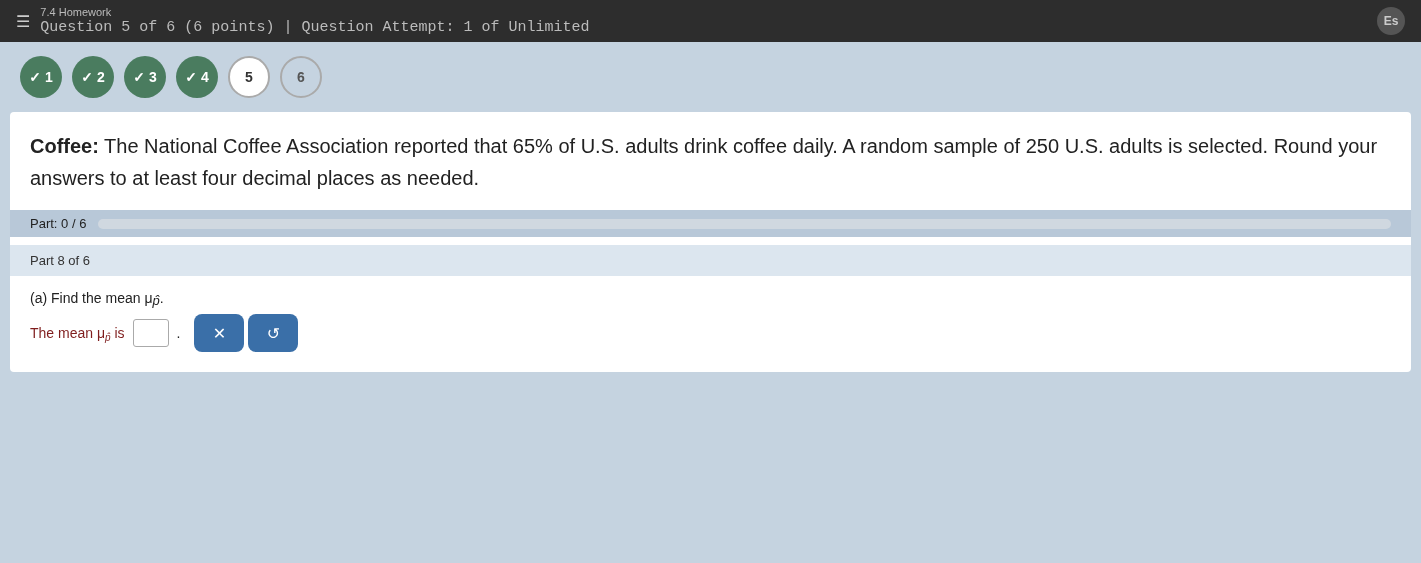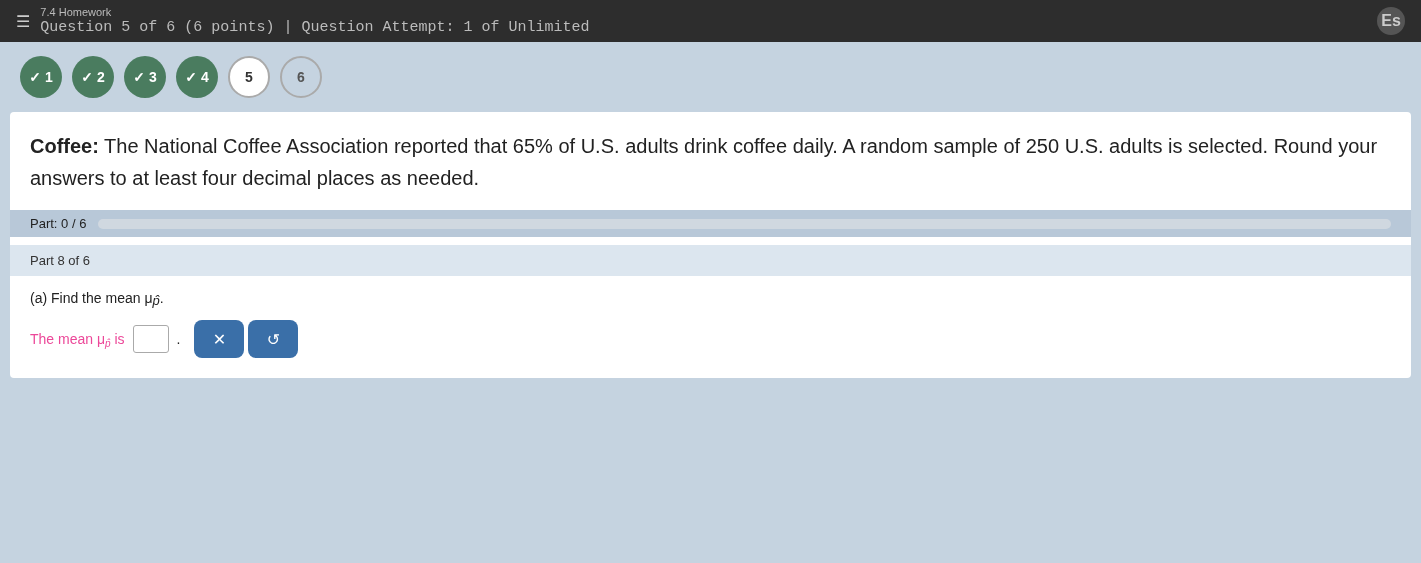--- a/index.html
+++ b/index.html
@@ -29,21 +29,21 @@
     .top-bar-title {
       font-size: 11px;
       color: #bbb;
     }
     .top-bar-subtitle {
       font-size: 15px;
       color: #bbb;
       font-family: Liberation Mono, monospace;
     }
     .top-bar-right {
-      font-size: 16px;
+      font-size: 12px;
       color: #ccc;
       background: #555;
       border-radius: 50%;
       width: 28px;
       height: 28px;
       display: flex;
       align-items: center;
       justify-content: center;
       font-weight: bold;
     }
@@ -152,33 +152,33 @@
       padding-bottom: 8px;
     }
 
     
     .part-content {
       padding-top: 14px;
     }
     .part-question {
       font-size: 14px;
       color: #222;
-      margin-bottom: 14px;
+      margin-bottom: 8px;
     }
 
     
     .answer-row {
       display: flex;
       align-items: center;
       gap: 8px;
       flex-wrap: wrap;
     }
     .answer-text {
       font-size: 14px;
-      color: #ec4899;
+      color: #7f1d1d;
     }
     .answer-input {
       width: 36px;
       height: 28px;
       border: 1px solid #aaa;
       border-radius: 3px;
       text-align: center;
       font-size: 14px;
       background: white;
     }

